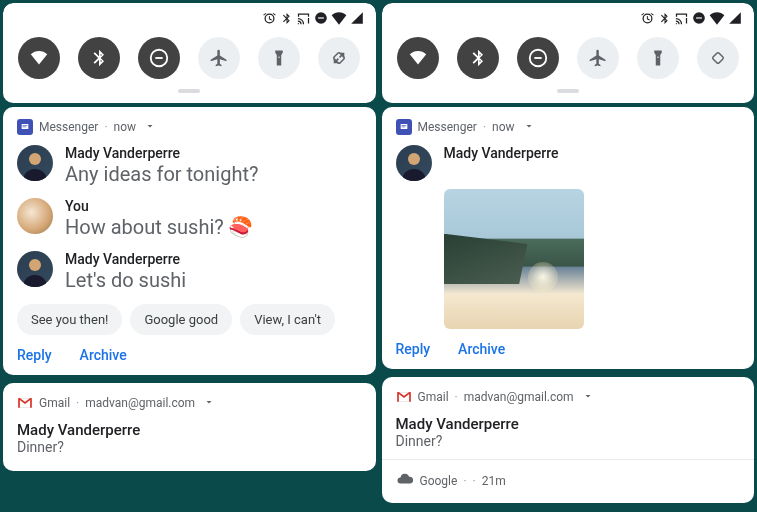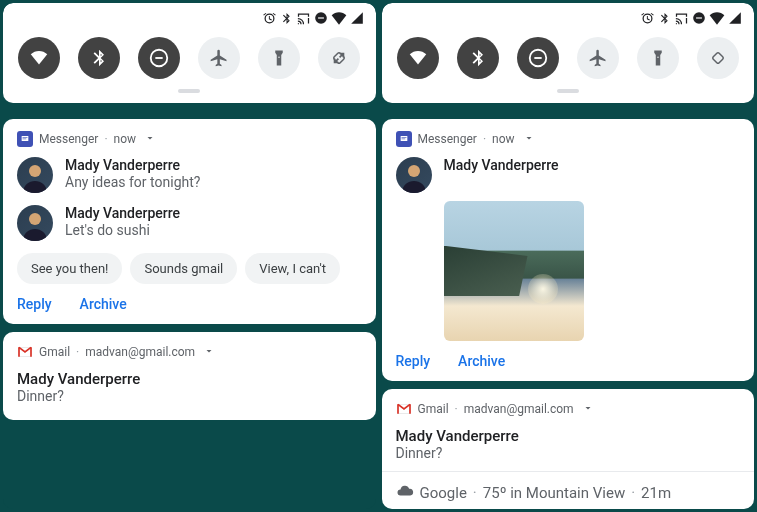--- a/index.html
+++ b/index.html
@@ -55,21 +55,21 @@
   .qs-on { background: #424242; color: #fff; }
   .qs-off { background: #eceff1; color: #5f6368; }
   .qs-handle {
     width: 22px; height: 4px; border-radius: 2px;
     background: #dadce0; margin: 4px auto 0;
   }
   .notif {
     background: #fff;
     border-radius: 10px;
     padding: 12px 14px;
-    margin-top: 12px;
+    margin-top: 0;
   }
   .notif + .notif { margin-top: 4px; }
   .notif-header {
     display: flex; align-items: center; gap: 6px;
     font-size: 12px; color: #5f6368;
     margin-bottom: 10px;
   }
   .app-icon {
     width: 16px; height: 16px; border-radius: 3px;
     display:flex; align-items:center; justify-content:center;
@@ -82,21 +82,21 @@
     width: 36px; height: 36px; border-radius: 50%;
     flex-shrink: 0;
     background: #d0d0d0;
     overflow: hidden;
   }
   .avatar.a1 { background: linear-gradient(135deg,#2c3e50,#34495e); }
   .avatar.a2 { background: radial-gradient(circle at 40% 40%, #f5e6d3, #d4a574 60%, #8b6f47); }
   .avatar svg { width:100%; height:100%; }
   .msg-body { flex:1; }
   .msg-sender { font-weight: 500; color:#202124; font-size:14px; }
-  .msg-text { color:#5f6368; font-size:14px; margin-top:1px; }
+  .msg-text { color:#5f6368; font-size:20px; margin-top:1px; }
   .smart-replies {
     display:flex; gap:8px; margin: 6px 0 12px; flex-wrap:wrap;
   }
   .chip {
     background:#f1f3f4; color:#3c4043;
     padding: 8px 14px; border-radius: 18px;
     font-size: 13px; cursor:pointer;
     white-space: nowrap;
   }
   .actions {
@@ -123,21 +123,21 @@
     background: linear-gradient(160deg, #2a3f35, #4a5f50);
     clip-path: polygon(0 0, 100% 20%, 90% 100%, 0 100%);
   }
   .image-attach::after {
     content:''; position:absolute; right:18%; top:52%; width:30px; height:30px;
     background: radial-gradient(circle, rgba(255,250,230,0.95), rgba(255,240,200,0.3) 60%, transparent);
     border-radius:50%;
   }
   .weather-row {
     display:flex; align-items:center; gap:6px;
-    font-size:15px; color:#5f6368;
+    font-size:12px; color:#5f6368;
   }
   .chevron { margin-left:2px; }
   .dot-sep { color:#9aa0a6; }
 </style>
 </head>
 <body>
 
 <div class="phone">
 
   <div class="panel qs-panel">
@@ -232,33 +232,40 @@
       <div class="avatar a1"><svg viewBox="0 0 36 36">
             <circle cx="18" cy="14" r="6" fill="#d4a574"></circle>
             <path d="M6 36c0-8 6-12 12-12s12 4 12 12" fill="#1a1a2e"></path>
           </svg></div>
       <div class="msg-body">
         <div class="msg-sender">Mady Vanderperre</div>
         <div class="msg-text">Any ideas for tonight?</div>
       </div>
     </div>
     <div class="msg-row">
+      <div class="avatar a2"></div>
+      <div class="msg-body">
+        <div class="msg-sender">You</div>
+        <div class="msg-text">How about sushi? 🍣</div>
+      </div>
+    </div>
+    <div class="msg-row">
       <div class="avatar a1"><svg viewBox="0 0 36 36">
             <circle cx="18" cy="14" r="6" fill="#d4a574"></circle>
             <path d="M6 36c0-8 6-12 12-12s12 4 12 12" fill="#1a1a2e"></path>
           </svg></div>
       <div class="msg-body">
         <div class="msg-sender">Mady Vanderperre</div>
         <div class="msg-text">Let's do sushi</div>
       </div>
     </div>
 
     <div class="smart-replies">
       <div class="chip">See you then!</div>
-      <div class="chip">Sounds gmail</div>
+      <div class="chip">Google good</div>
       <div class="chip">View, I can't</div>
     </div>
 
     <div class="actions">
       <span class="action">Reply</span>
       <span class="action">Archive</span>
     </div>
   </div>
 
   <div class="panel notif" style="padding-bottom:16px;">
@@ -412,19 +419,18 @@
     <div class="email-subject">Dinner?</div>
 
     <div class="divider"></div>
 
     <div class="weather-row">
       <span><svg width="18" height="18" viewBox="0 0 24 24" fill="#5f6368">
             <path d="M19 18H6a4 4 0 010-8 6 6 0 0111.5-1A4.5 4.5 0 0119 18z"></path>
           </svg></span>
       <span>Google</span>
       <span class="dot-sep">·</span>
-      <span>75º in Mountain View</span>
       <span class="dot-sep">·</span>
       <span>21m</span>
     </div>
   </div>
 
 </div>
 
 </body></html>

